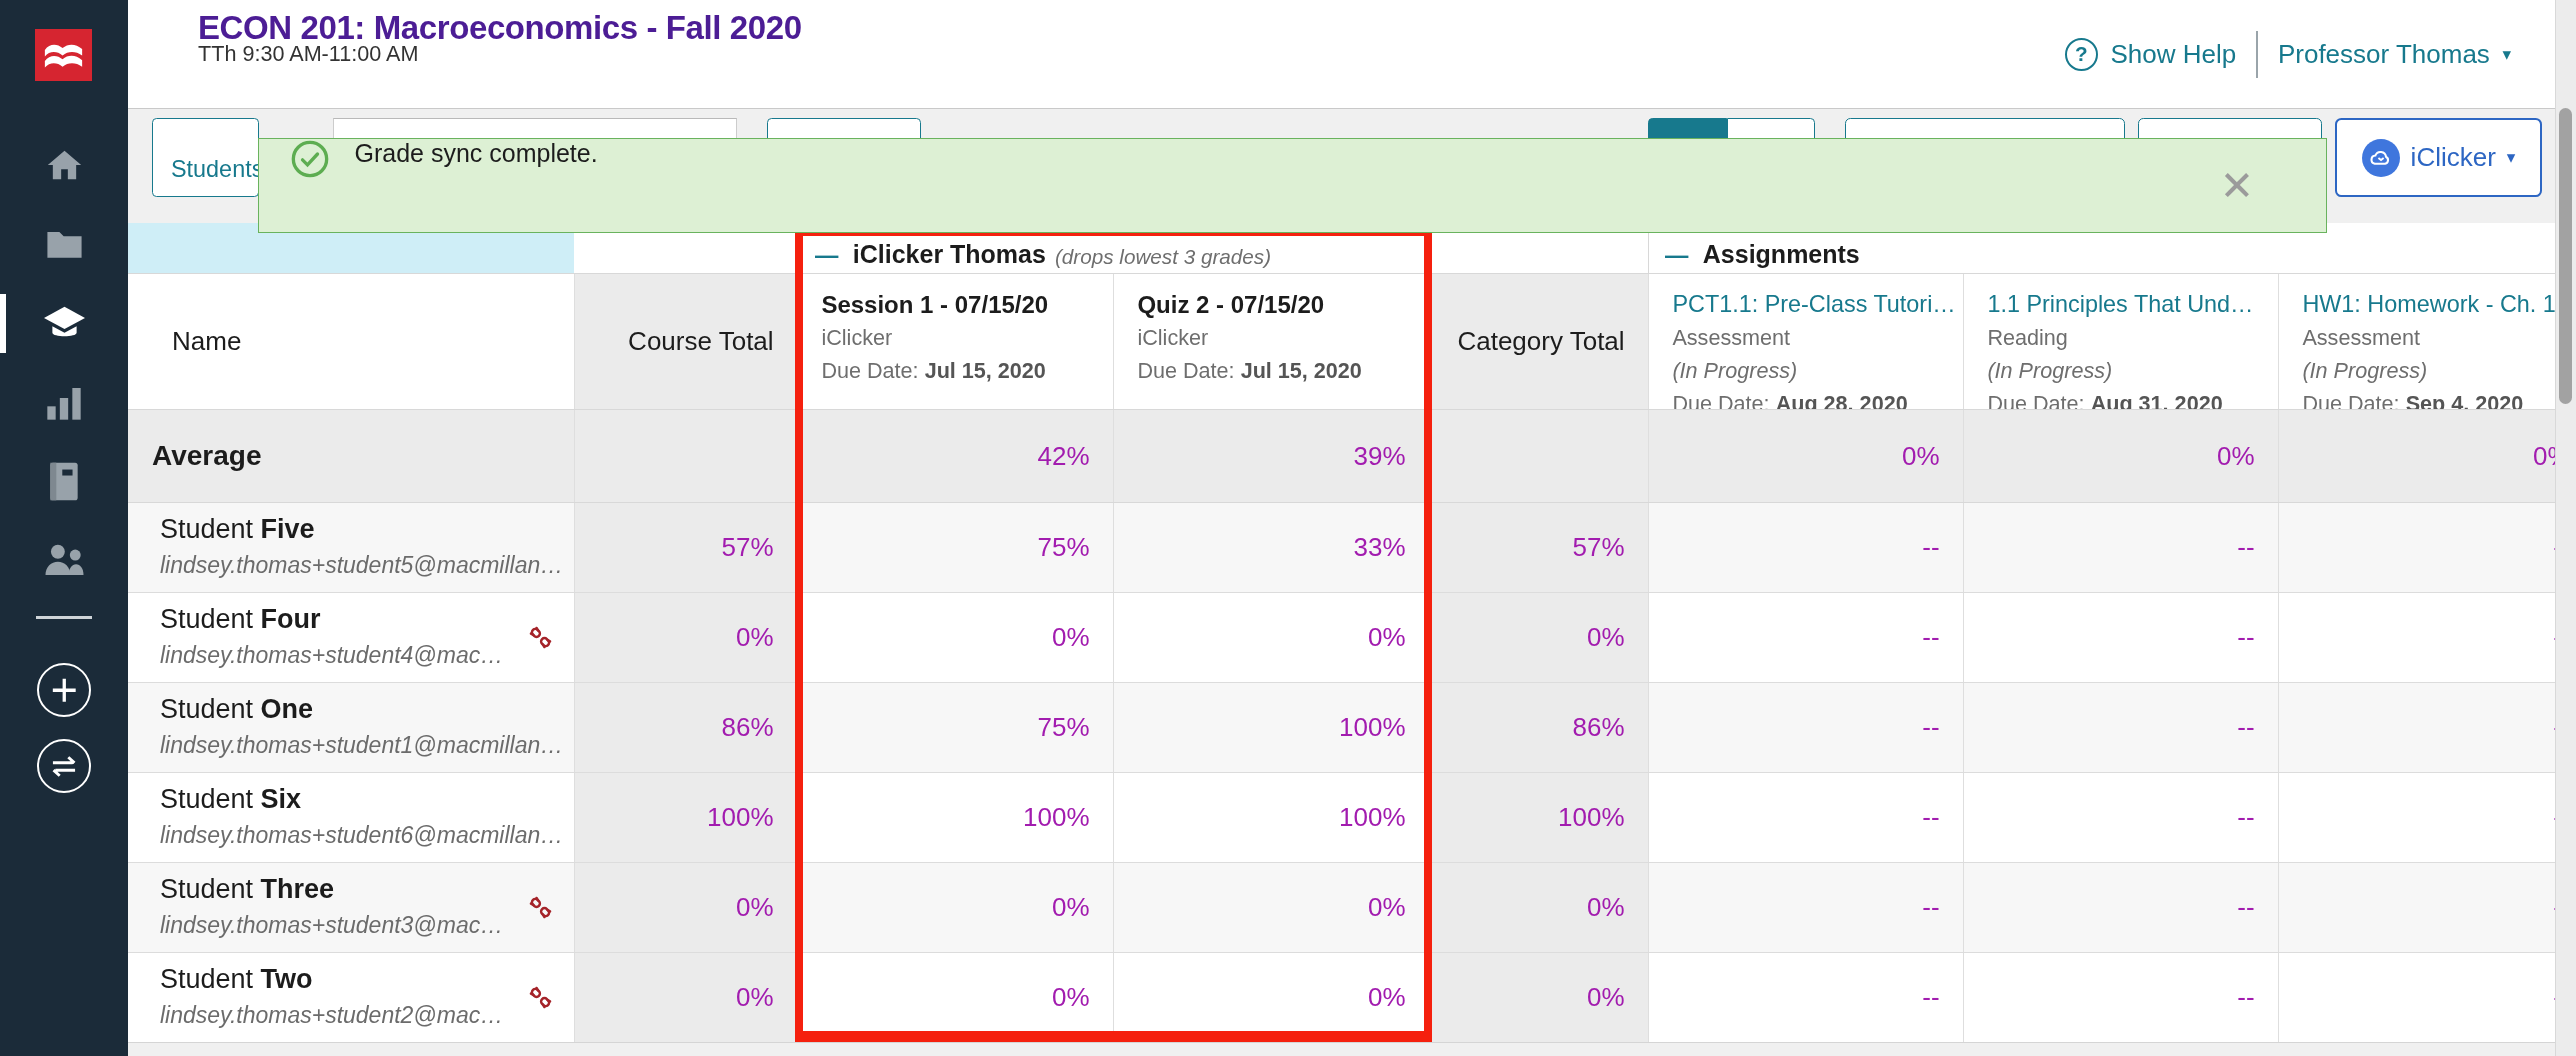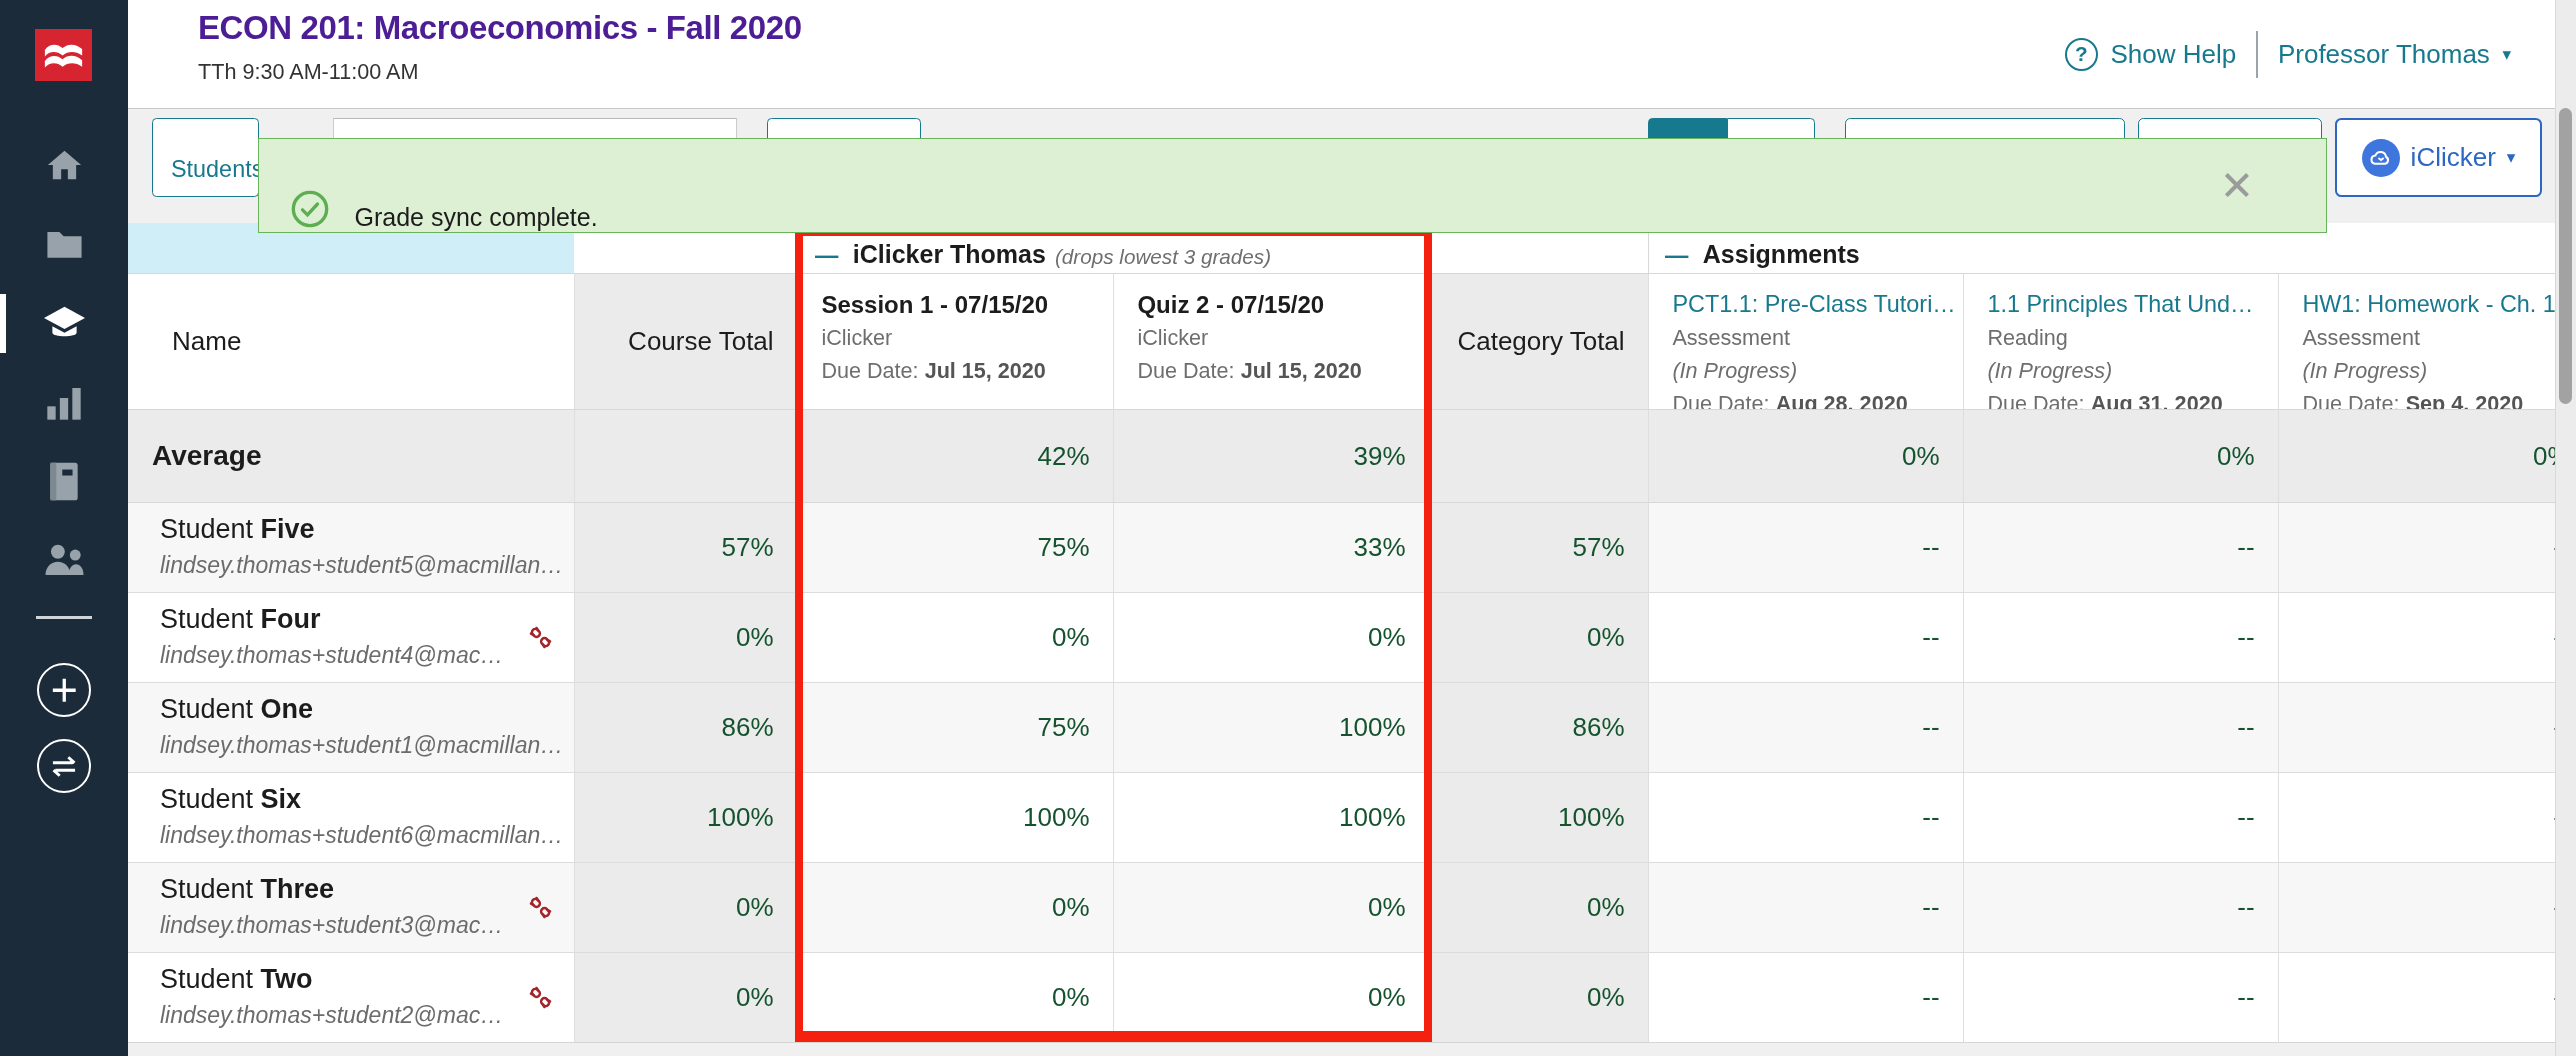--- a/index.html
+++ b/index.html
@@ -11,21 +11,21 @@
   .logo{position:absolute;left:35px;top:29px;width:57px;height:52px;background:#d62530;display:flex;align-items:center;justify-content:center;}
   .nav-item{position:absolute;left:0;width:128px;height:59px;display:flex;align-items:center;justify-content:center;}
   .nav-item svg{display:block;}
   .nav-item.active .bar{position:absolute;left:0;top:0;width:6.3px;height:59px;background:#ffffff;}
   .side-divider{position:absolute;left:36px;width:56px;height:2.7px;background:#cfd4d8;}
   .circle-btn{position:absolute;left:37px;width:54px;height:54px;border:2.7px solid #ffffff;border-radius:50%;box-sizing:border-box;display:flex;align-items:center;justify-content:center;color:#fff;}
 
   
   .header{position:absolute;left:128px;top:0;width:2448px;height:108px;background:#ffffff;border-bottom:1.8px solid #c9c9c9;z-index:5;}
   .course-title{position:absolute;left:70px;top:9px;font-size:33px;font-weight:700;color:#4c1d95;letter-spacing:-0.4px;}
-  .course-sched{position:absolute;left:70px;top:59px;font-size:21.6px;color:#333333;}
+  .course-sched{position:absolute;left:70px;top:41px;font-size:21.6px;color:#333333;}
   .header-right{position:absolute;right:65px;top:0;height:108px;display:flex;align-items:center;gap:20px;}
   .help-link{display:flex;align-items:center;gap:12.6px;color:#17798d;font-size:26px;cursor:pointer;}
   .q-circle{width:33px;height:33px;border:2.7px solid #17798d;border-radius:50%;box-sizing:border-box;display:flex;align-items:center;justify-content:center;font-size:20.7px;font-weight:700;}
   .hdr-divider{width:1.8px;height:47px;background:#9aa4aa;}
   .user-menu{display:flex;align-items:center;gap:12.6px;color:#17798d;font-size:26px;cursor:pointer;}
   .caret{font-size:17px;}
 
   
   .toolbar{position:absolute;left:128px;top:108px;width:2448px;height:115px;background:#f0f0f0;z-index:2;}
   .btn{position:absolute;box-sizing:border-box;background:#ffffff;border:1.8px solid #17798d;border-radius:4.5px;color:#17798d;font-size:23.4px;}
@@ -33,21 +33,21 @@
   .search-box{position:absolute;left:205px;top:10px;width:404px;height:75px;background:#ffffff;border:0.9px solid #cccccc;border-top:1.8px solid #b9b9b9;box-sizing:border-box;}
   .small-btn{left:639px;top:10px;width:154px;height:75px;}
   .seg-left{left:1520px;top:10px;width:79px;height:75px;background:#17798d;border-radius:4.5px 0 0 4.5px;}
   .seg-right{left:1599px;top:10px;width:88px;height:75px;border-radius:0 4.5px 4.5px 0;}
   .btn-b{left:1717px;top:10px;width:280px;height:75px;border-radius:5.4px;}
   .btn-c{left:2010px;top:10px;width:184px;height:75px;border-radius:5.4px;}
   .iclicker-btn{left:2207px;top:10px;width:207px;height:79px;border:2.7px solid #2d66c3;border-radius:6.3px;color:#2d66c3;display:flex;align-items:center;justify-content:center;gap:10.8px;font-size:26px;background:#ffffff;}
   .cloud-circle{width:38px;height:38px;border-radius:50%;background:#3f76dd;display:flex;align-items:center;justify-content:center;}
 
   
-  .banner{position:absolute;left:258px;top:138px;width:2069px;height:95px;background:#ddf0d4;border:1.8px solid #69b35d;box-sizing:border-box;z-index:30;display:flex;align-items:flex-end;}
+  .banner{position:absolute;left:258px;top:138px;width:2069px;height:95px;background:#ddf0d4;border:1.8px solid #69b35d;box-sizing:border-box;z-index:30;display:flex;align-items:flex-start;}
   .banner-check{margin-left:30.5px;flex:0 0 auto;}
   .banner-text{margin-left:25px;font-size:25px;color:#1c1c1c;}
   .banner-close{position:absolute;right:72px;top:50%;transform:translateY(-50%);font-size:41px;font-weight:200;color:#9b9b9b;line-height:1;cursor:pointer;}
 
   
   .tablewrap{position:absolute;left:128px;top:223px;width:2448px;height:819px;background:#ffffff;overflow:hidden;z-index:1;}
   .trow{display:grid;grid-template-columns:446px 223px 316px 316px 219px 315px 315px 316px;box-sizing:border-box;}
   .cell{box-sizing:border-box;position:relative;}
   .vline{border-left:1.8px solid #dedede;}
 
@@ -64,21 +64,21 @@
   .h-total{background:#ebebeb;display:flex;align-items:center;justify-content:flex-end;padding-right:23.4px;font-size:26px;color:#1c1c1c;}
   .h-assign{padding:14.4px 9px 0 23.4px;line-height:33px;font-size:21.6px;color:#6e6e6e;overflow:hidden;white-space:nowrap;}
   .a-title{font-size:24px;font-weight:700;color:#1c1c1c;display:block;}
   .a-link{font-size:23.4px;color:#17798d;display:block;cursor:pointer;}
   .a-progress{font-style:italic;display:block;}
   .a-type{display:block;}
   .due b{color:#555555;}
 
   .avg-row{height:93px;background:#ebebeb;border-bottom:1.8px solid #d8d8d8;}
   .avg-label{display:flex;align-items:center;padding-left:24px;font-size:28px;font-weight:700;color:#1c1c1c;}
-  .val{display:flex;align-items:center;justify-content:flex-end;padding-right:23.4px;font-size:26px;color:#14532d;}
+  .val{display:flex;align-items:center;justify-content:flex-end;padding-right:23.4px;font-size:26px;color:#a21caf;}
 
   .student-row{height:90px;border-bottom:1.8px solid #dcdcdc;}
   .student-row.striped{background:#f7f7f7;}
   .student-row.white{background:#ffffff;}
   .name-cell{padding:10.8px 0 0 32px;}
   .s-name{font-size:27px;color:#1c1c1c;}
   .s-name b{font-weight:700;}
   .s-email{font-size:23px;font-style:italic;color:#6b6b6b;margin-top:7.2px;}
   .totalcol{background:#ebebeb;}
   .unlink{position:absolute;right:20px;top:30.5px;}

